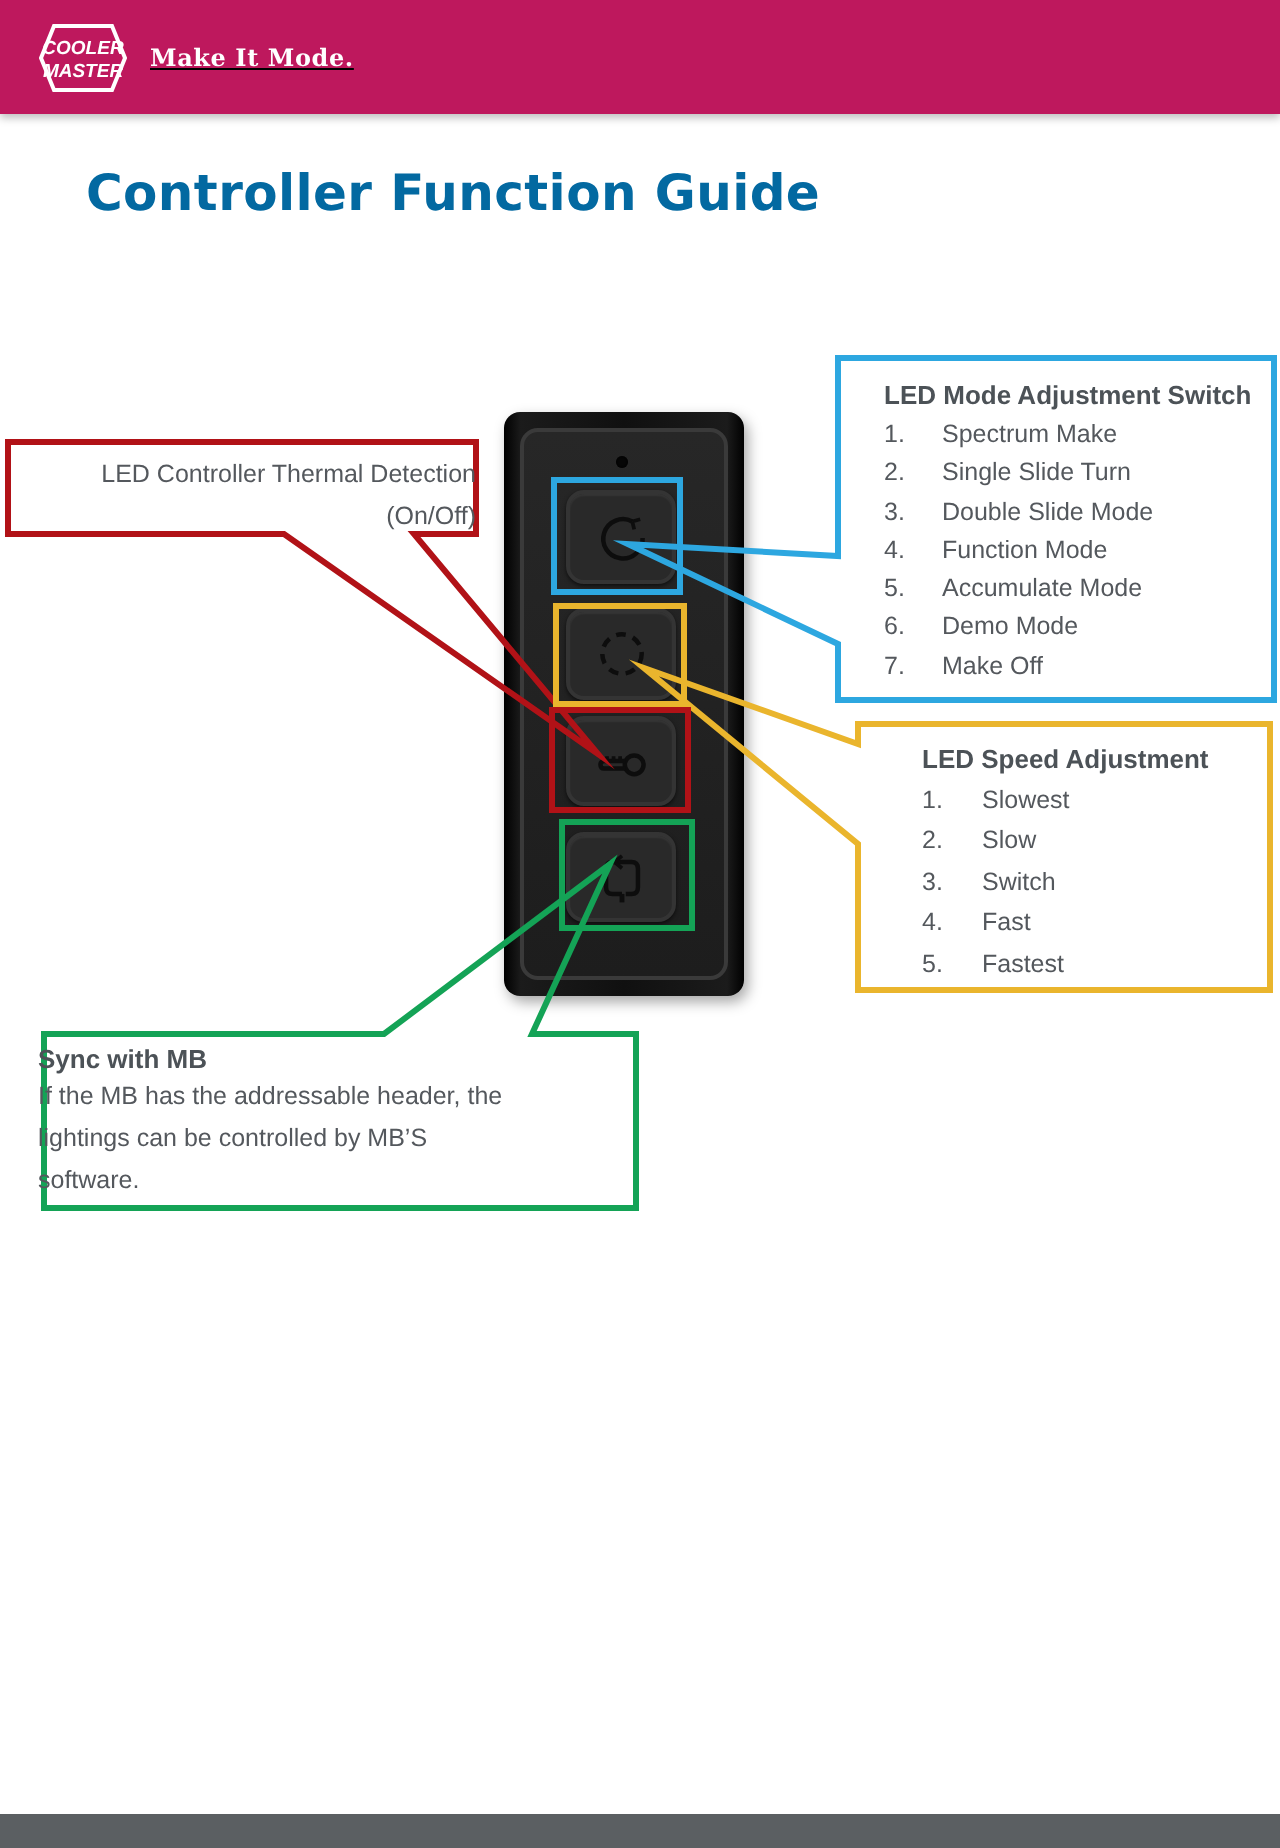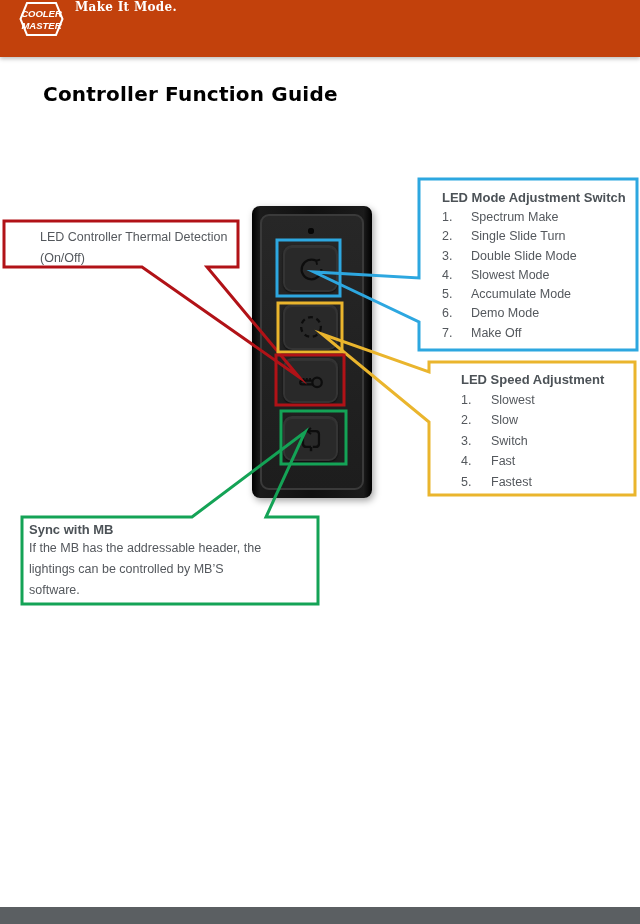--- a/index.html
+++ b/index.html
@@ -4,37 +4,37 @@
 <style>
   html,body { margin:0; padding:0; background:#ffffff; }
   .page {
     position:relative; width:640px; height:924px; background:#ffffff;
     overflow:hidden; font-family:"Liberation Sans", sans-serif;
   }
 
   
   .header-bar {
     position:absolute; top:0; left:0; width:640px; height:57px;
-    background:#c2410c; box-shadow:0 2px 4px rgba(0,0,0,0.25);
-    display:flex; align-items:flex-start;
+    background:#be185d; box-shadow:0 2px 4px rgba(0,0,0,0.25);
+    display:flex; align-items:center;text-decoration:underline;
   }
   .footer-bar {
     position:absolute; bottom:0; left:0; width:640px; height:17px;
     background:#5b5f62;
   }
   .logo-badge { margin-left:19px; flex:0 0 auto; }
   .tagline {
     color:#ffffff; font-family:"DejaVu Serif", serif; font-weight:bold;
     font-size:12px; margin-left:11px; letter-spacing:0.3px;
   }
 
   .page-title {
     position:absolute; left:43px; top:82px;
-    font-family:"DejaVu Sans", sans-serif; font-size:20px; font-weight:bold;
-    color:#000000; letter-spacing:0.2px;
+    font-family:"DejaVu Sans", sans-serif; font-size:25px; font-weight:bold;
+    color:#0369a1; letter-spacing:0.2px;
   }
 
   
   .device {
     position:absolute; left:252px; top:206px; width:120px; height:292px;
     border-radius:8px;
     background:linear-gradient(90deg,#000 0%,#1b1b1b 7%,#101010 50%,#1b1b1b 93%,#000 100%);
     box-shadow:2px 3px 7px rgba(0,0,0,0.35);
   }
   .device-panel {
@@ -72,22 +72,22 @@
   .co-body  { white-space:pre-line; line-height:21px; }
   .co-list  { margin-top:2px; }
   .list-row { display:flex; }
   .list-num { width:29px; flex:0 0 auto; }
 
   .callout-mode    { left:419px; top:179px; width:218px; height:171px; padding:10px 10px 0 23px; }
   .callout-mode .list-row  { line-height:19.3px; }
   .callout-speed   { left:439px; top:362px; width:206px; height:133px; padding:9px 0 0 22px; }
   .callout-speed .list-row { line-height:20.4px; }
   .callout-speed .list-num { width:30px; }
-  .callout-thermal { left:4px;  top:221px; width:234px; height:46px; padding:6px 0 0 36px; }
-  .callout-sync    { left:22px; top:517px; width:296px; height:87px; padding:4px 8px 16px 7px; }
+  .callout-thermal { left:4px;  top:221px; width:234px; height:46px; padding:6px 0 0 36px;text-align:right; }
+  .callout-sync    { left:12px; top:517px; width:296px; height:87px; padding:4px 8px 16px 7px; }
 </style>
 </head>
 <body>
 
 <div class="page">
 
   <div class="header-bar">
     <svg class="logo-badge" width="45" height="38" viewBox="0 0 45 38">
       <polygon points="8,3 37,3 43.5,19 37,35 8,35 1.5,19" fill="none" stroke="#ffffff" stroke-width="2"></polygon>
       <text x="22.5" y="17" fill="#ffffff" font-size="9.5" font-weight="bold" font-style="italic" text-anchor="middle" font-family="Liberation Sans, sans-serif">COOLER</text>
@@ -151,21 +151,21 @@
         <div class="list-row">
           <span class="list-num">2.</span>
           <span class="list-label">Single Slide Turn</span>
         </div>
         <div class="list-row">
           <span class="list-num">3.</span>
           <span class="list-label">Double Slide Mode</span>
         </div>
         <div class="list-row">
           <span class="list-num">4.</span>
-          <span class="list-label">Slowest Mode</span>
+          <span class="list-label">Function Mode</span>
         </div>
         <div class="list-row">
           <span class="list-num">5.</span>
           <span class="list-label">Accumulate Mode</span>
         </div>
         <div class="list-row">
           <span class="list-num">6.</span>
           <span class="list-label">Demo Mode</span>
         </div>
         <div class="list-row">

